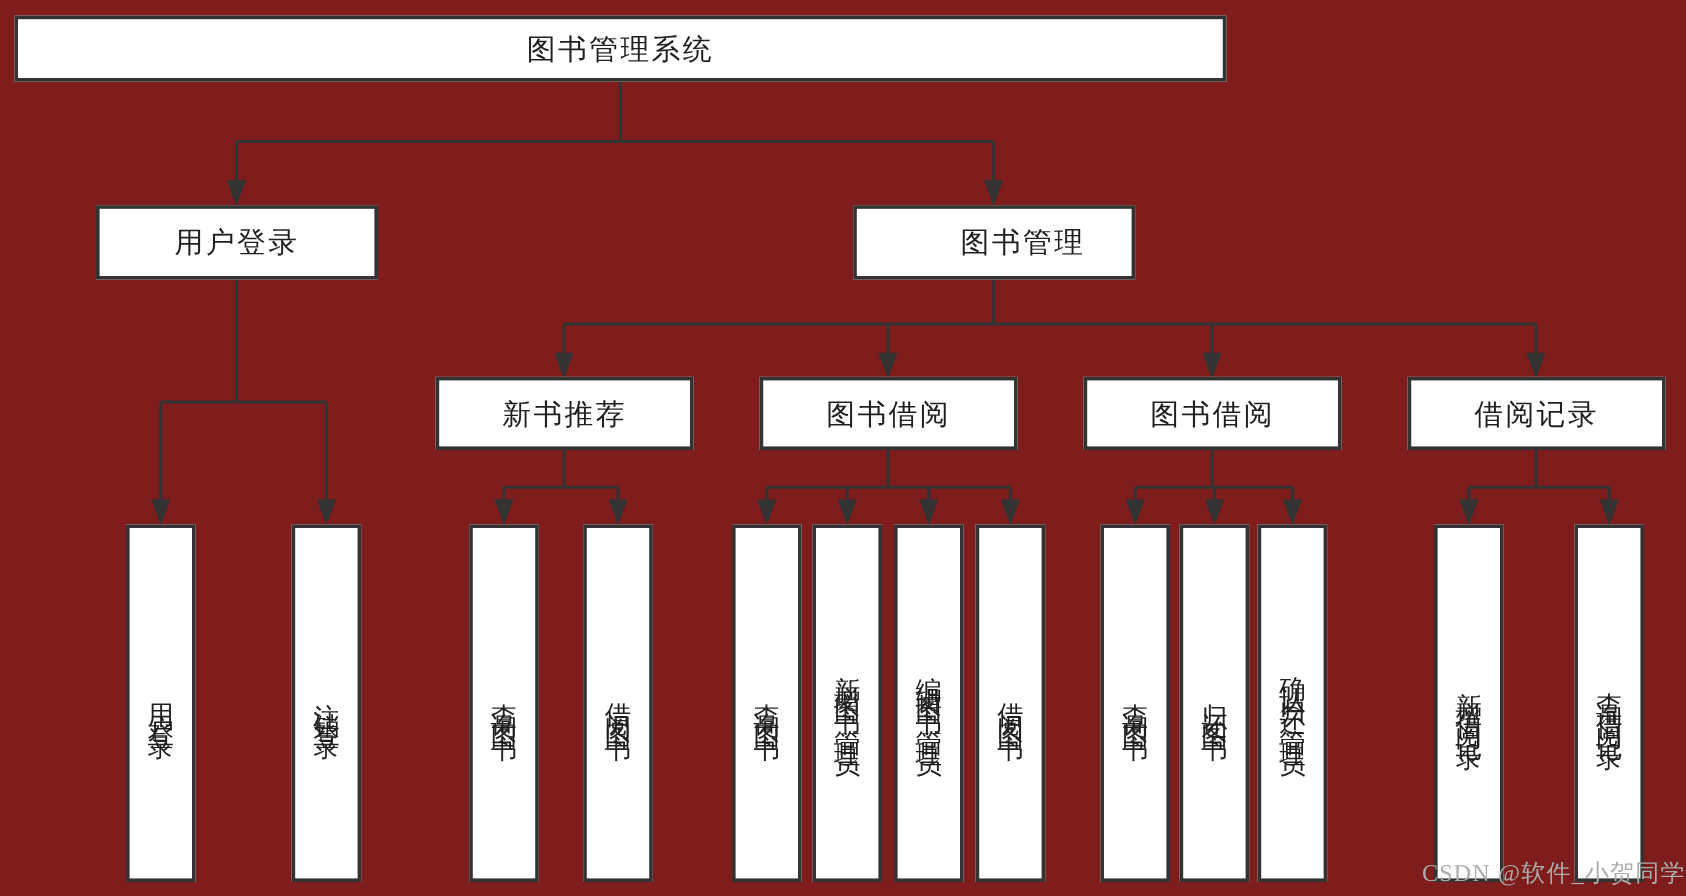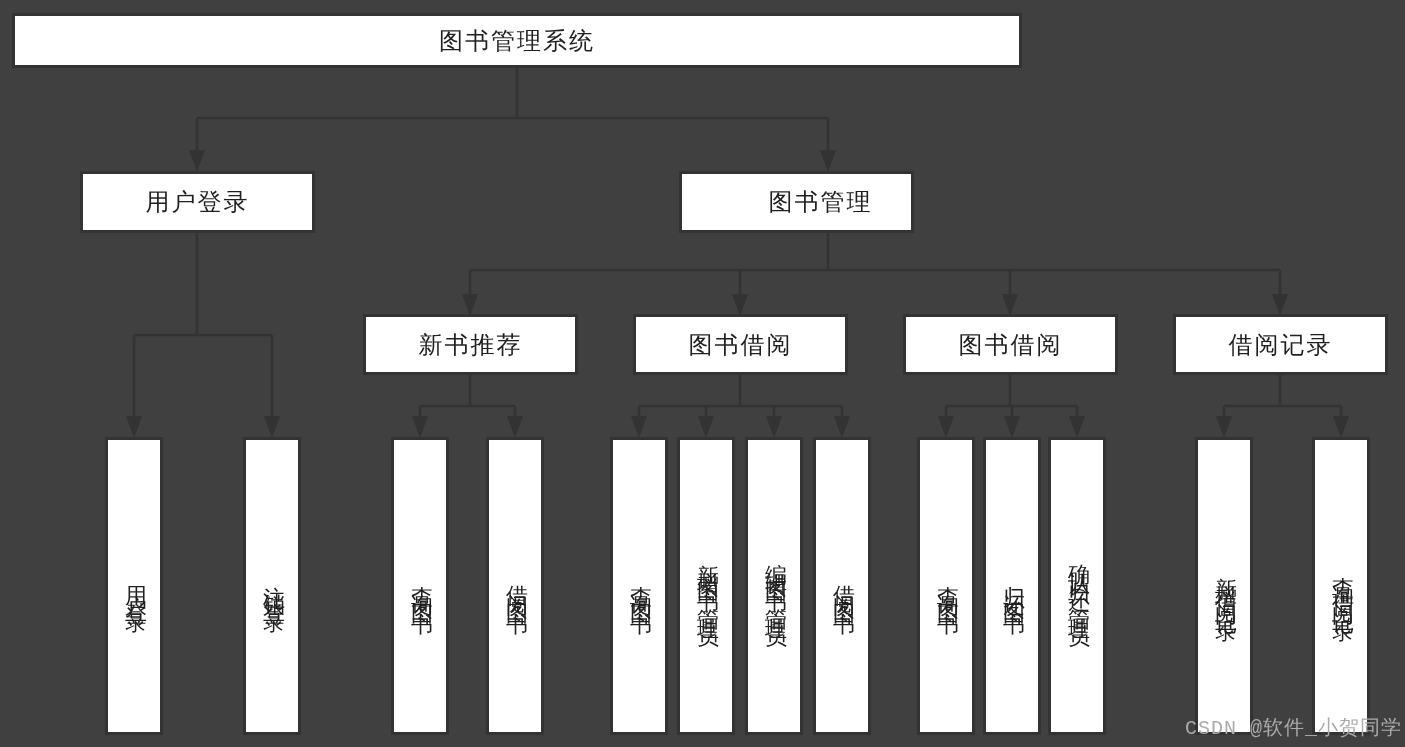--- a/index.html
+++ b/index.html
@@ -4,22 +4,22 @@
 <style>
   html, body {
     margin: 0;
     padding: 0;
     background: #ffffff;
   }
   .stage {
     position: relative;
     width: 1405px;
     height: 747px;
-    background: #404040;
-    font-family: Liberation Mono, monospace;
+    background: #7f1d1d;
+    font-family: Liberation Serif, serif;
     overflow: hidden;
   }
   .connectors {
     position: absolute;
     left: 0;
     top: 0;
     width: 1405px;
     height: 747px;
     z-index: 1;
   }
@@ -111,21 +111,21 @@
     </g>
   </svg>
 
   <div class="node hnode" style="left:12px; top:13px; width:1010px; height:55px;">
     <span>图书管理系统</span>
   </div>
 
   <div class="node hnode" style="left:80px; top:171px; width:235px; height:62px;">
     <span>用户登录</span>
   </div>
-  <div class="node hnode" style="left:679px; top:171px; width:235px; height:62px;padding-left:48px;">
+  <div class="node hnode" style="left:711px; top:171px; width:235px; height:62px;padding-left:48px;">
     <span>图书管理</span>
   </div>
 
   <div class="node hnode" style="left:363px; top:314px; width:215px; height:61px;">
     <span>新书推荐</span>
   </div>
   <div class="node hnode" style="left:633px; top:314px; width:215px; height:61px;">
     <span>图书借阅</span>
   </div>
   <div class="node hnode" style="left:903px; top:314px; width:215px; height:61px;">

